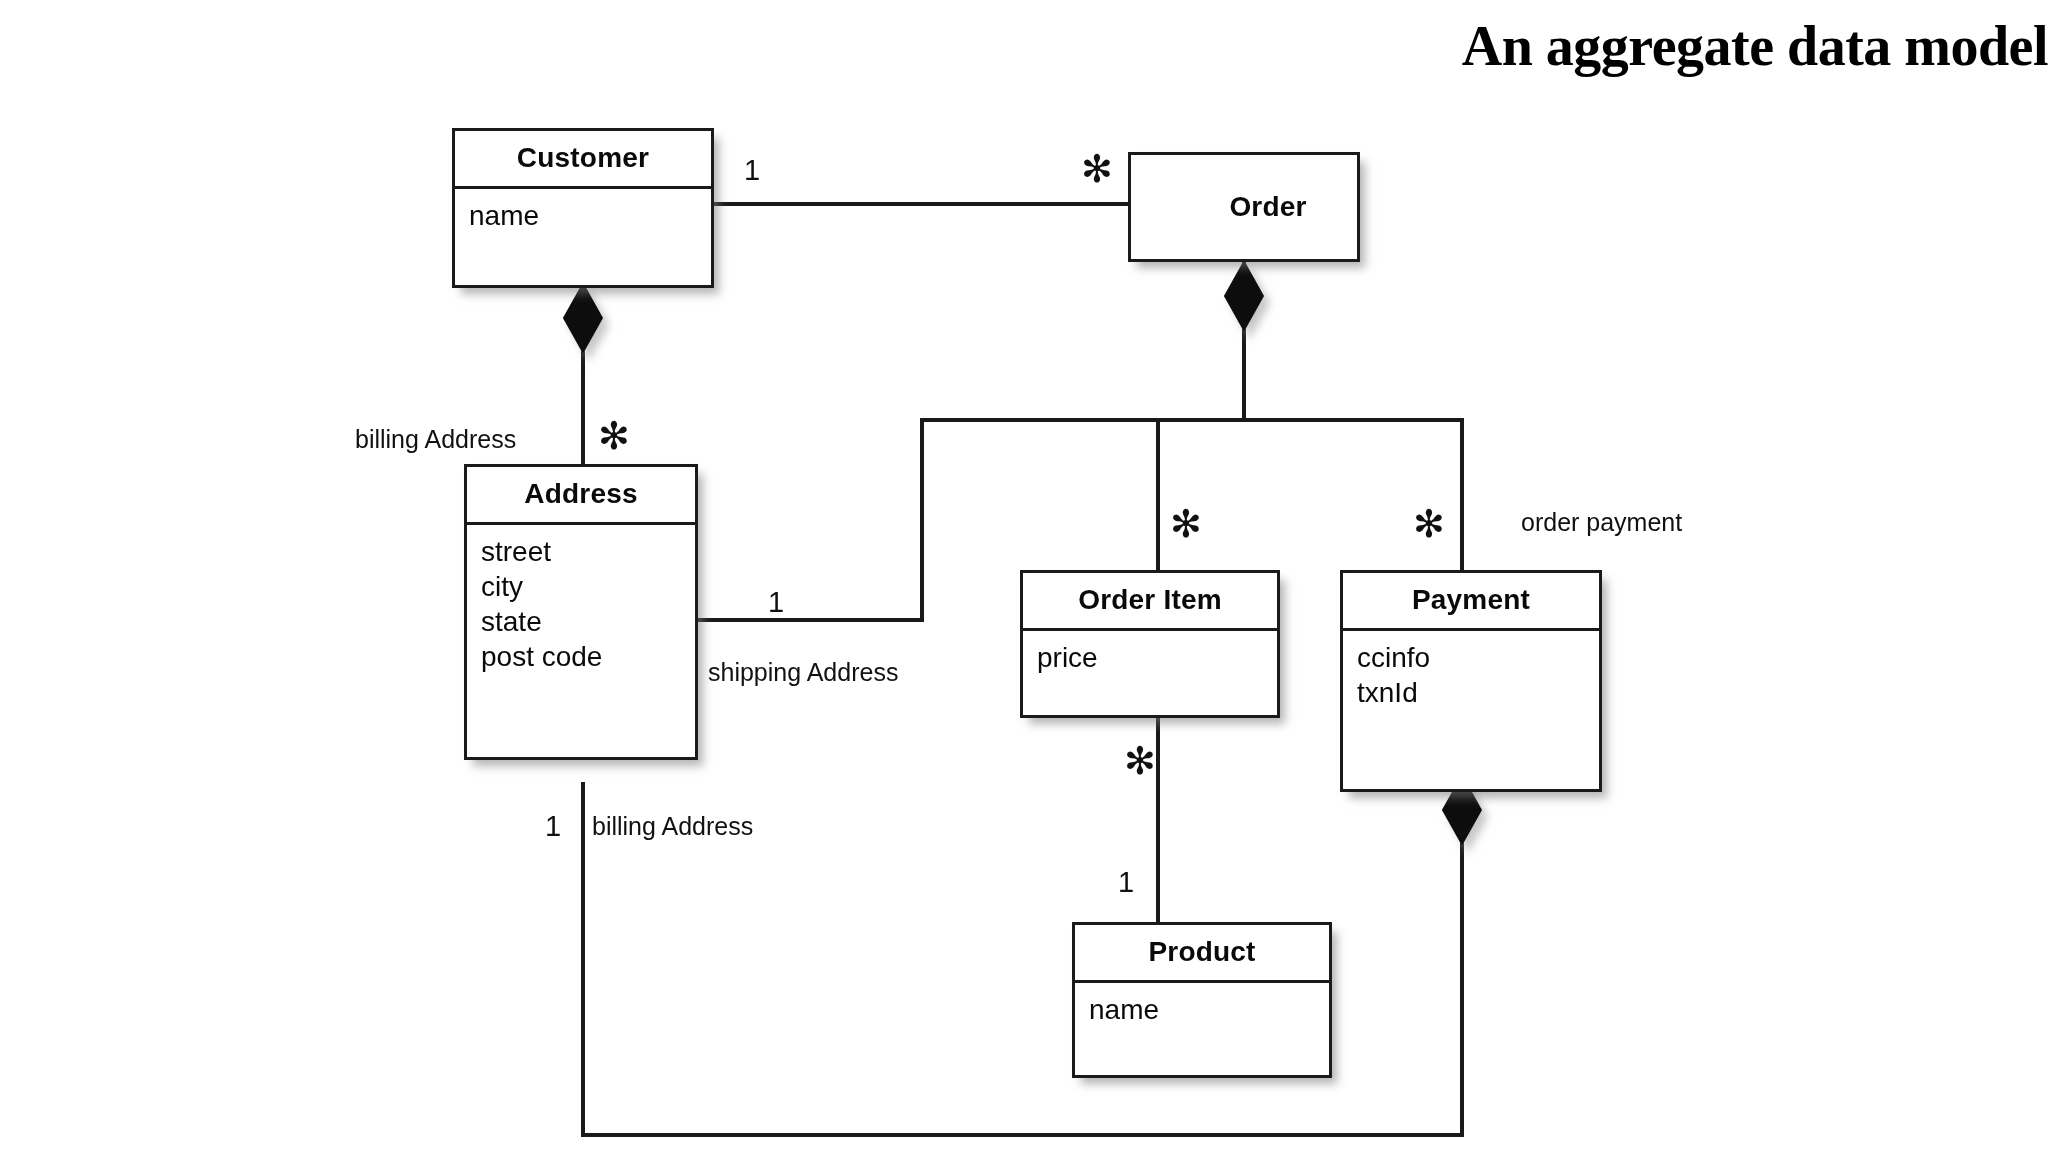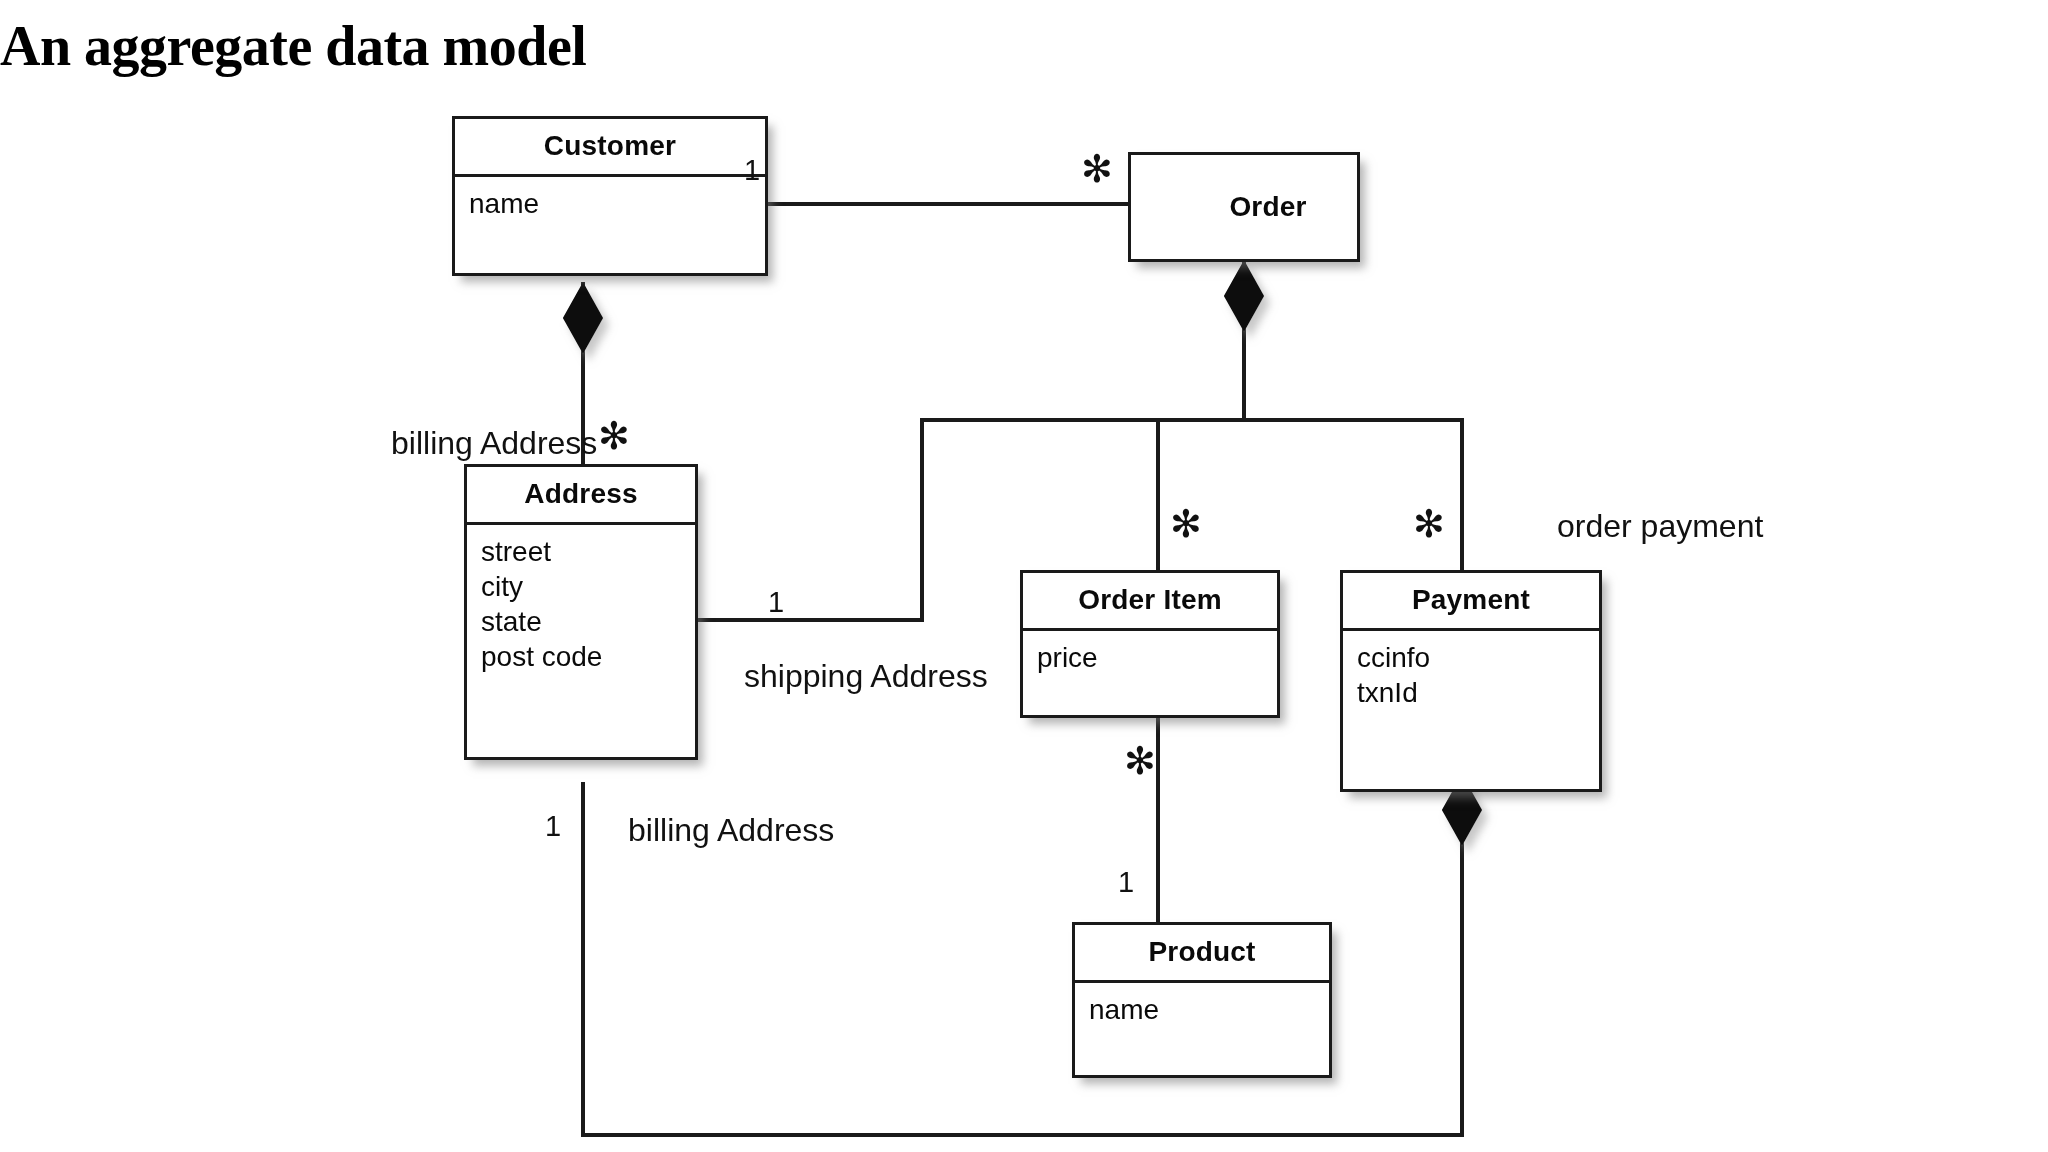--- a/index.html
+++ b/index.html
@@ -5,21 +5,21 @@
   html,body{margin:0;padding:0;background:#ffffff;}
   body{
     width:2048px;height:1152px;overflow:hidden;position:relative;
     font-family:"Liberation Sans","DejaVu Sans",sans-serif;
     color:#0a0a0a;
   }
   #canvas{position:absolute;inset:0;width:2048px;height:1152px;}
   #svg-layer{position:absolute;left:0;top:0;width:2048px;height:1152px;}
 
   .diagram-title{
-    position:absolute;left:0;top:14px;width:2048px;text-align:left;
+    position:absolute;left:0;top:14px;width:2048px;text-align:right;
     font-family:"Liberation Serif","DejaVu Serif",serif;
     font-weight:bold;font-size:56px;letter-spacing:-0.5px;color:#000;
     white-space:nowrap;
   }
 
   
   .uml-class{
     position:absolute;background:#ffffff;
     border:3px solid #1a1a1a;
     box-shadow:7px 8px 9px -2px rgba(120,120,120,.55);
@@ -31,23 +31,22 @@
     white-space:nowrap;
   }
   .uml-divider{height:3px;background:#1a1a1a;}
   .uml-attrs{
     padding:9px 16px 10px 14px;font-size:28px;line-height:1.25;
   }
   .uml-attrs div{white-space:nowrap;}
 
   
   .edge-label{
-    position:absolute;font-size:32px;white-space:nowrap;color:#111;
+    position:absolute;font-size:25px;white-space:nowrap;color:#111;
     line-height:1;
-    margin-left:36px;
   }
   .mult{
     position:absolute;font-size:29px;white-space:nowrap;color:#111;
     line-height:1;font-weight:normal;
   }
   .star{
     position:absolute;white-space:nowrap;color:#111;line-height:1;
     font-size:38px;font-weight:bold;
   }
 </style>
@@ -86,21 +85,21 @@
       <path d="M 583 784 L 583 1135 L 1462 1135 L 1462 776"></path>
     </g>
 
     <g fill="#111111" stroke="#111111" stroke-width="2" filter="url(#soft-shadow)">
       <polygon points="583,284 602,318 583,352 564,318"></polygon>
       <polygon points="1244,262 1263,296 1244,330 1225,296"></polygon>
       <polygon points="1462,776 1481,810 1462,844 1443,810"></polygon>
     </g>
   </svg>
 
-  <div class="uml-class" style="left:452px;top:116px;width:316px;height:160px;">
+  <div class="uml-class" style="left:452px;top:128px;width:262px;height:160px;">
     <div class="uml-name">Customer</div>
     <div class="uml-divider"></div>
     <div class="uml-attrs">
       <div>name</div>
     </div>
   </div>
 
   <div class="uml-class" style="left:1128px;top:152px;width:232px;height:110px;display:flex;align-items:center;justify-content:center;padding-left:48px;">
     <div class="uml-name" style="padding:0;">Order</div>
   </div>

